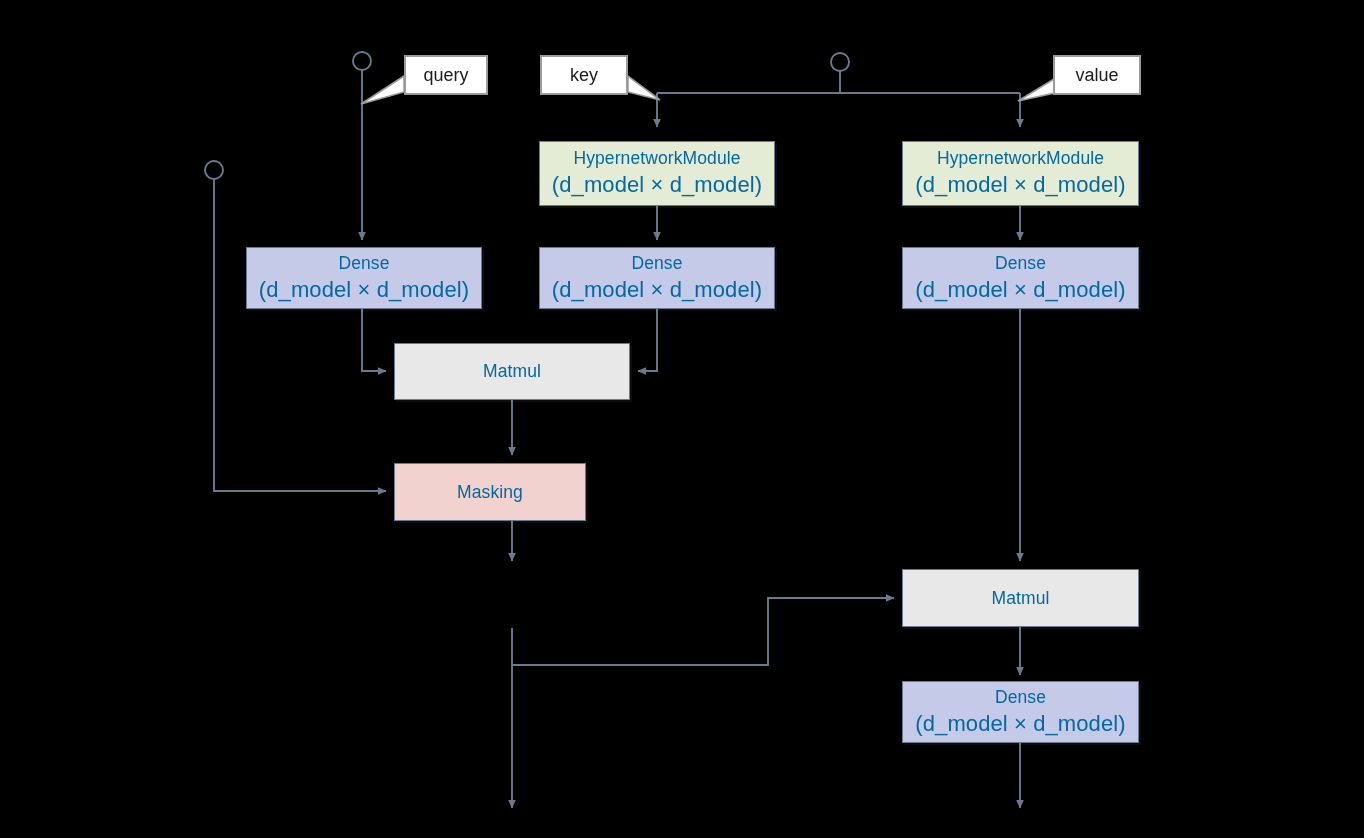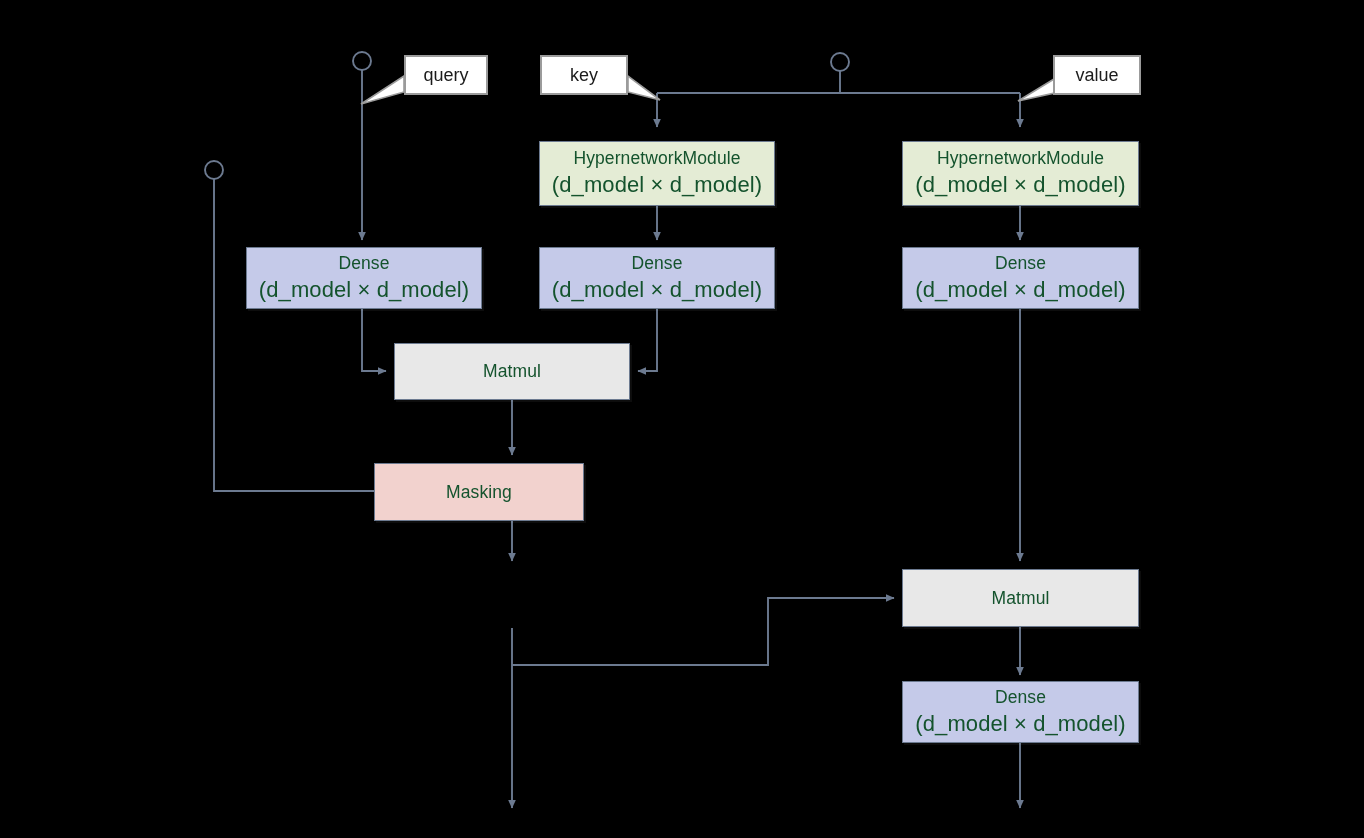--- a/index.html
+++ b/index.html
@@ -13,21 +13,21 @@
   }
   svg.edges{position:absolute;left:0;top:0;width:1364px;height:838px;}
   .node{
     position:absolute;
     box-sizing:border-box;
     border:1.6px solid #6c7a90;
     display:flex;
     flex-direction:column;
     align-items:center;
     justify-content:center;
-    color:#14532d;
+    color:#0369a1;
     font-size:17.5px;
     line-height:1.38;
     text-align:center;
     letter-spacing:.1px;
     box-shadow:2px 2px 0 rgba(255,255,255,0.05);
   }
   .node .l2{font-size:22px;}
   .callout{
     position:absolute;
     box-sizing:border-box;
@@ -136,21 +136,21 @@
 
   <div class="node" style="left:902px;top:247px;width:237px;height:62px;background:#c5cae9;">
     <span>Dense</span>
     <span class="l2">(d_model × d_model)</span>
   </div>
 
   <div class="node" style="left:394px;top:343px;width:236px;height:57px;background:#e8e8e8;">
     <span>Matmul</span>
   </div>
 
-  <div class="node" style="left:374px;top:463px;width:210px;height:58px;background:#f2d2ce;">
+  <div class="node" style="left:394px;top:463px;width:192px;height:58px;background:#f2d2ce;">
     <span>Masking</span>
   </div>
 
 
   <div class="node" style="left:902px;top:569px;width:237px;height:58px;background:#e8e8e8;">
     <span>Matmul</span>
   </div>
 
   <div class="node" style="left:902px;top:681px;width:237px;height:62px;background:#c5cae9;">
     <span>Dense</span>

